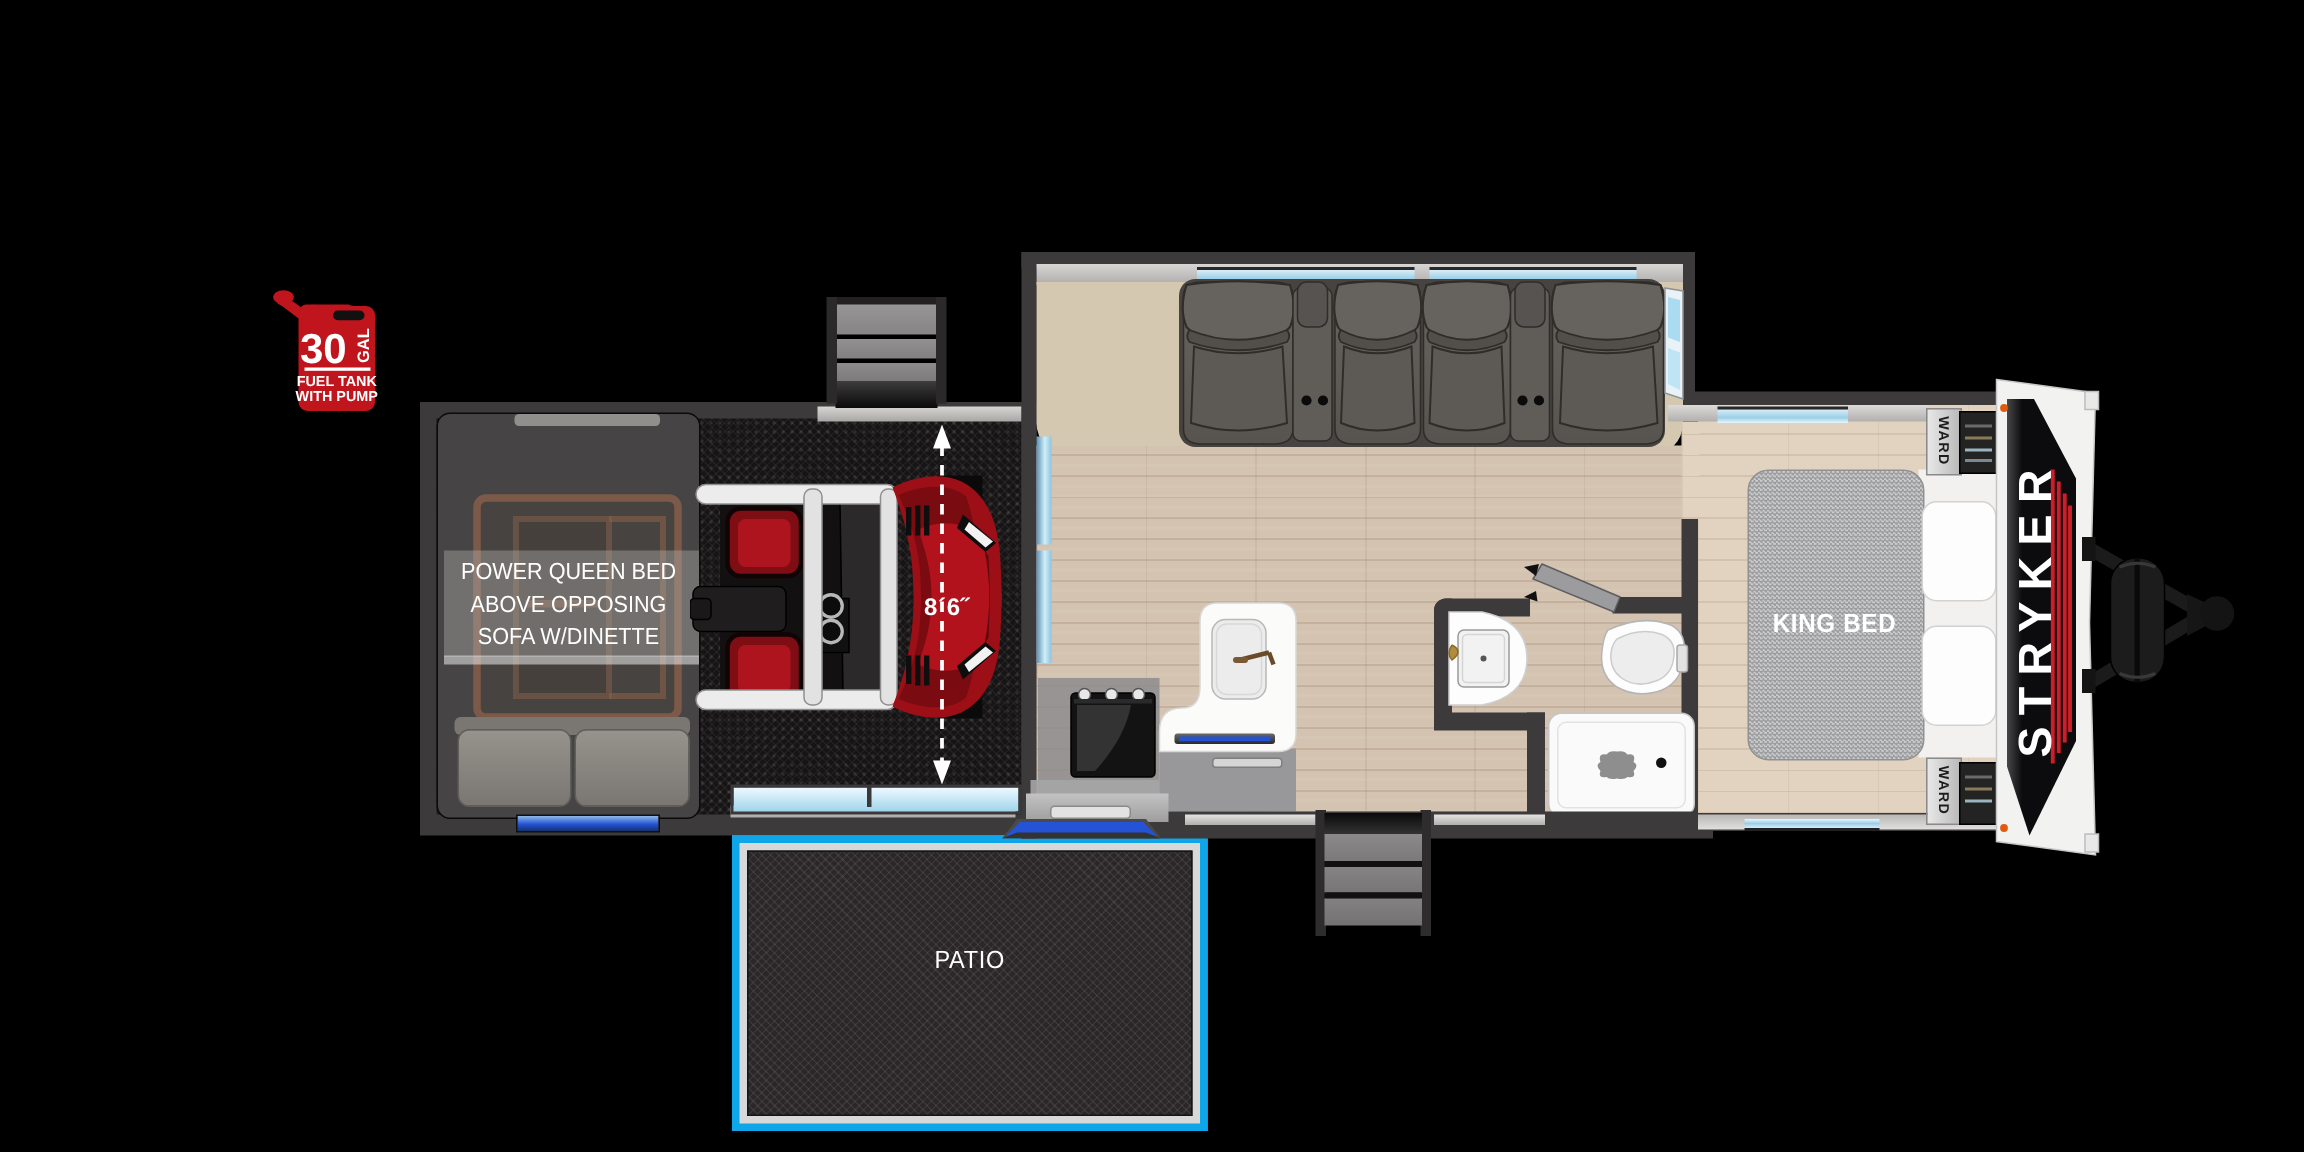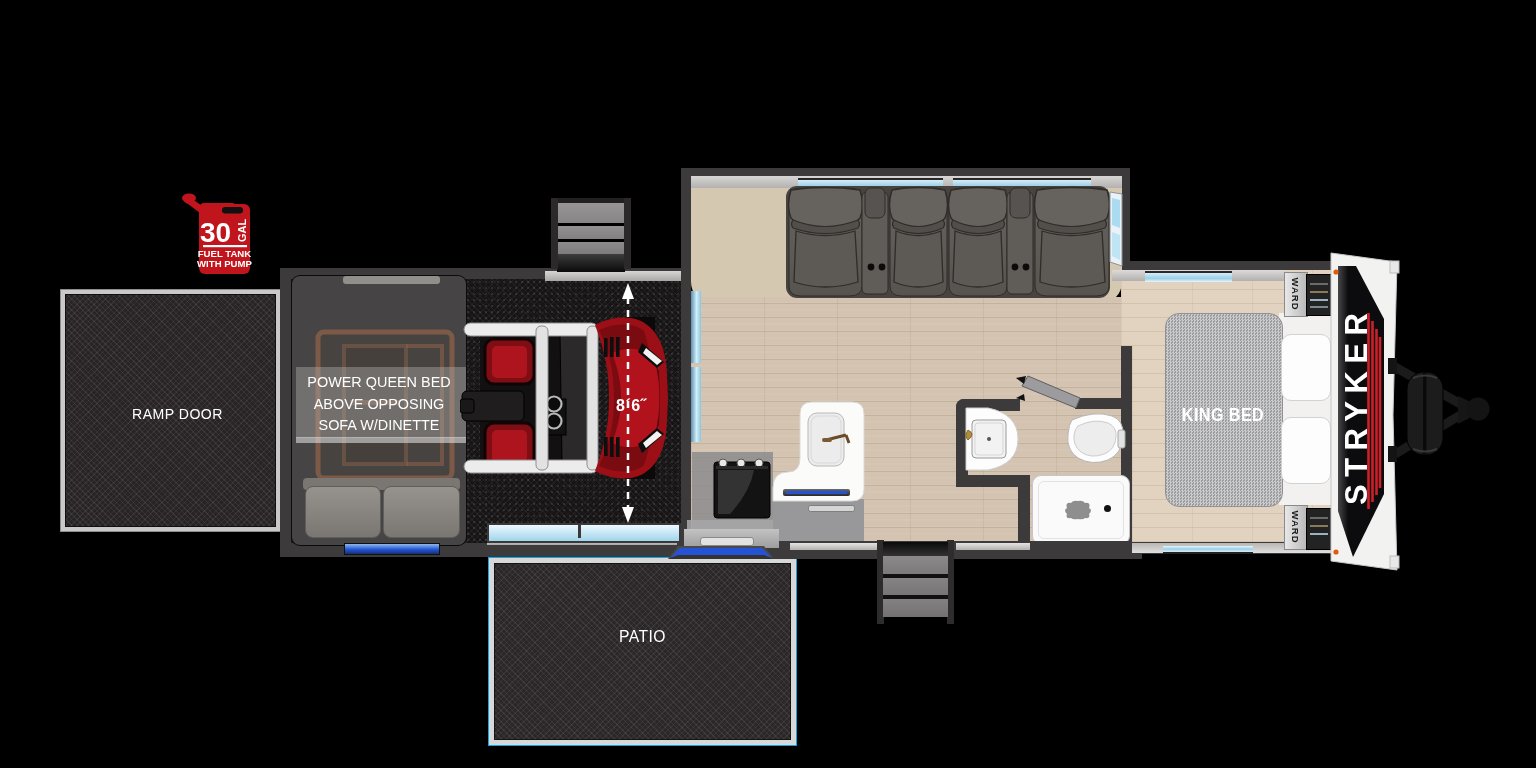--- a/index.html
+++ b/index.html
@@ -33,24 +33,20 @@
   <rect x="20" y="11" width="36" height="20" rx="4" fill="#c0151c"></rect>
   <rect x="19" y="12" width="51" height="70" rx="6" fill="#c0151c"></rect>
   <rect x="42" y="15" width="21" height="6.5" rx="3.2" fill="#111"></rect>
   <text x="20" y="50" font-size="28" font-weight="bold" fill="#fff" font-family="Liberation Sans,sans-serif">30</text>
   <text x="0" y="0" font-size="11" font-weight="bold" fill="#fff" transform="translate(66 50) rotate(-90)" font-family="Liberation Sans,sans-serif">GAL</text>
   <rect x="23" y="53" width="44" height="2.2" fill="#fff"></rect>
   <text x="44.5" y="65" font-size="9.6" font-weight="bold" fill="#fff" text-anchor="middle" font-family="Liberation Sans,sans-serif">FUEL TANK</text>
   <text x="44.5" y="75" font-size="9.6" font-weight="bold" fill="#fff" text-anchor="middle" font-family="Liberation Sans,sans-serif">WITH PUMP</text>
 </svg>
 
-<div class="abs" style="left:60px;top:289px;width:219px;height:241px;background:#c9c9c9;border:1px solid #8d8d8d;">
-  <div class="abs weave" style="left:4px;top:4px;right:4px;bottom:4px;border:1px solid #101010;"></div>
-  <div class="abs wtxt" style="left:14px;right:0;top:115px;text-align:center;font-size:15px;transform:scaleX(.94);">RAMP DOOR</div>
-</div>
 
 <div class="abs wall" style="left:280px;top:268px;width:411px;height:289px;"></div>
 
 <div class="abs" style="left:291px;top:279px;width:390px;height:264px;background-color:#171415;background-image:radial-gradient(rgba(255,255,255,.10) 1px, rgba(0,0,0,0) 1.4px),repeating-linear-gradient(45deg, rgba(255,255,255,.045) 0 1px, rgba(0,0,0,0) 1px 4px),repeating-linear-gradient(-45deg, rgba(255,255,255,.04) 0 1px, rgba(0,0,0,0) 1px 4px);background-size:6px 6px,auto,auto;"></div>
 
 <div class="abs" style="left:545px;top:271px;width:136px;height:10px;background:linear-gradient(#d8d6d4,#a9a7a5);"></div>
 
 <div class="abs" style="left:292px;top:276px;width:174px;height:269px;background:#1f1c1d;border-radius:8px;box-shadow:0 0 0 1px #0c0b0b;"></div>
 
 <div class="abs" style="left:343px;top:276px;width:97px;height:8px;background:#8f8d8b;border-radius:3px;"></div>
@@ -141,21 +137,21 @@
 <div class="abs" style="left:551px;top:198px;width:80px;height:76px;">
   <div class="abs" style="left:4px;top:0;width:72px;height:6px;background:#222021;"></div>
   <div class="abs" style="left:6px;top:5px;width:68px;height:20px;background:linear-gradient(#979596,#868485);"></div>
   <div class="abs" style="left:6px;top:28px;width:68px;height:13px;background:linear-gradient(#929091,#828081);"></div>
   <div class="abs" style="left:6px;top:44px;width:68px;height:12px;background:linear-gradient(#8d8b8c,#7d7b7c);"></div>
   <div class="abs" style="left:6px;top:56px;width:68px;height:18px;background:linear-gradient(#3e3c3c,#0a0a0a);"></div>
   <div class="abs" style="left:0;top:0;width:7px;height:71px;background:#2b292a;"></div>
   <div class="abs" style="left:73px;top:0;width:7px;height:71px;background:#2b292a;"></div>
 </div>
 
-<div class="abs" style="left:488px;top:557px;width:307px;height:187px;background:#d8d8d8;border:1px solid #0ea5e9;">
+<div class="abs" style="left:488px;top:557px;width:307px;height:187px;background:#d8d8d8;border:5px solid #0ea5e9;">
   <div class="abs weave" style="left:5px;top:5px;right:5px;bottom:5px;border:1px solid #151515;background-color:#2b2728;"></div>
   <div class="abs wtxt" style="left:0;right:0;top:69px;text-align:center;font-size:16.5px;transform:scaleX(.95);">PATIO</div>
 </div>
 
 <div class="abs" style="left:684px;top:529px;width:95px;height:19px;background:linear-gradient(#c3c3c3,#9e9e9e);z-index:6;"></div>
 <div class="abs" style="left:700px;top:537px;width:52px;height:7px;background:#e2e2e2;border:1px solid #8a8a8a;border-radius:3px;z-index:7;"></div>
 
 <svg class="abs" style="left:668px;top:546px;z-index:7" width="106" height="13" viewBox="0 0 106 13">
   <polygon points="0,13 10,0 96,0 106,13" fill="#4a4a4a"></polygon>
   <polygon points="3,11 12,2 94,2 103,11" fill="#2453d6"></polygon>

